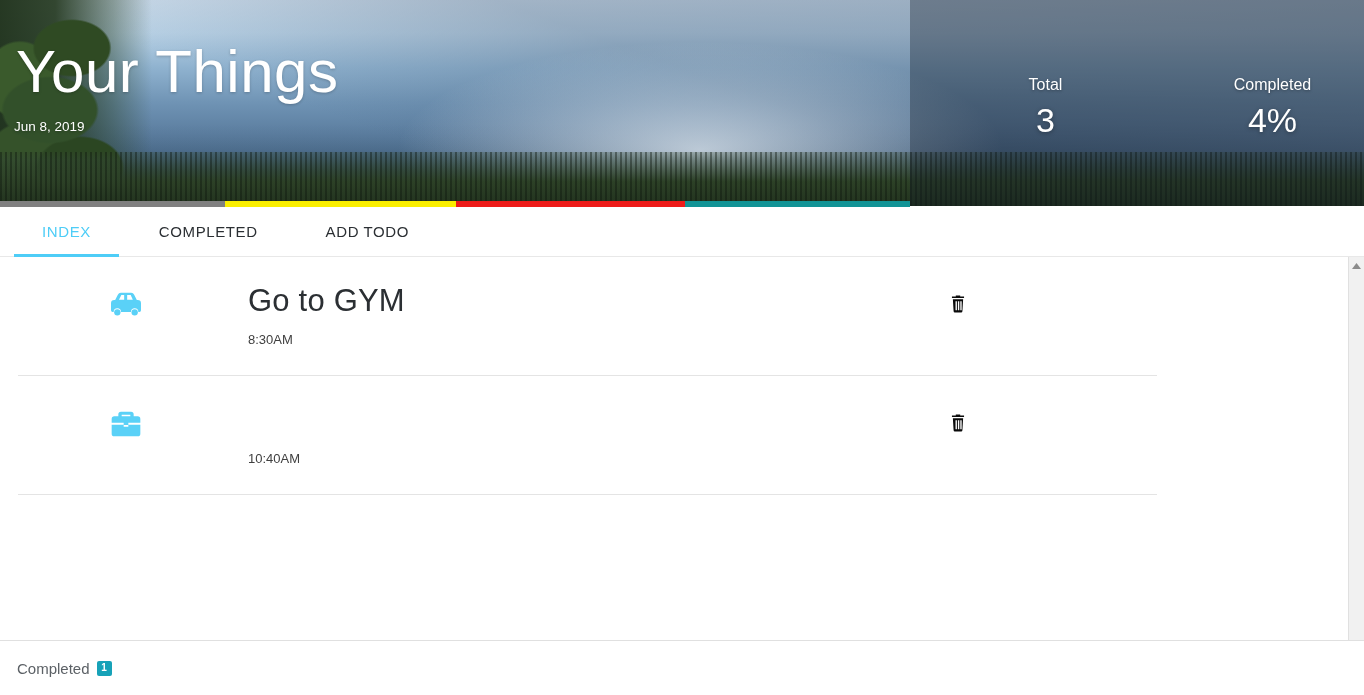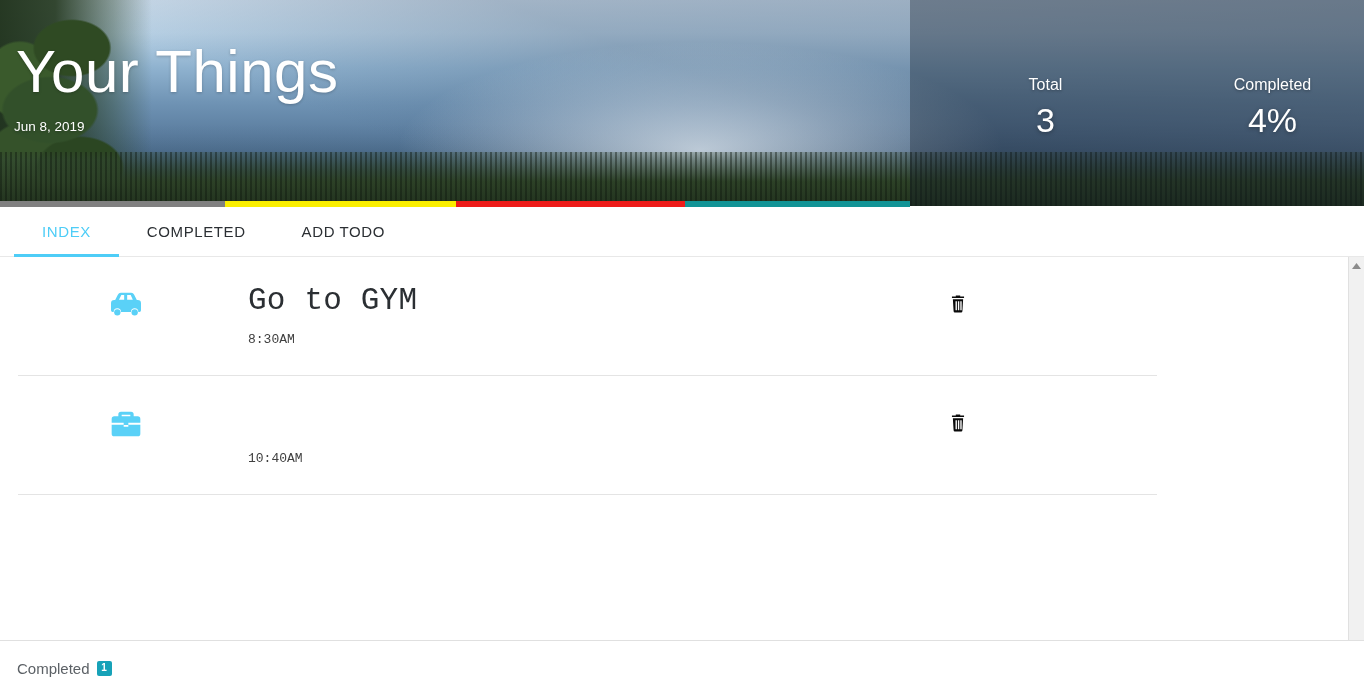--- a/index.html
+++ b/index.html
@@ -133,20 +133,21 @@
   .tabs {
     position: absolute;
     left: 0; top: 206px;
     width: 1364px;
     height: 51px;
     background: #ffffff;
     border-bottom: 1px solid #e8e8e8;
     display: flex;
     align-items: center;
     padding-left: 14px;
+    gap: 12px;
   }
   .tab {
     position: relative;
     height: 51px;
     display: flex;
     align-items: center;
     justify-content: center;
     padding: 0 28px;
     font-size: 15px;
     font-weight: 400;
@@ -165,21 +166,20 @@
   }
 
   
   .list {
     position: absolute;
     left: 0; top: 257px;
     width: 1175px;
     height: 383px;
     background: #ffffff;
     overflow: hidden;
-    font-family: Liberation Mono, monospace;
   }
 
   .todo-row {
     position: relative;
     height: 119px;
     margin: 0 18px;
     border-bottom: 1px solid #e4e4e4;
   }
 
   .todo-icon {

